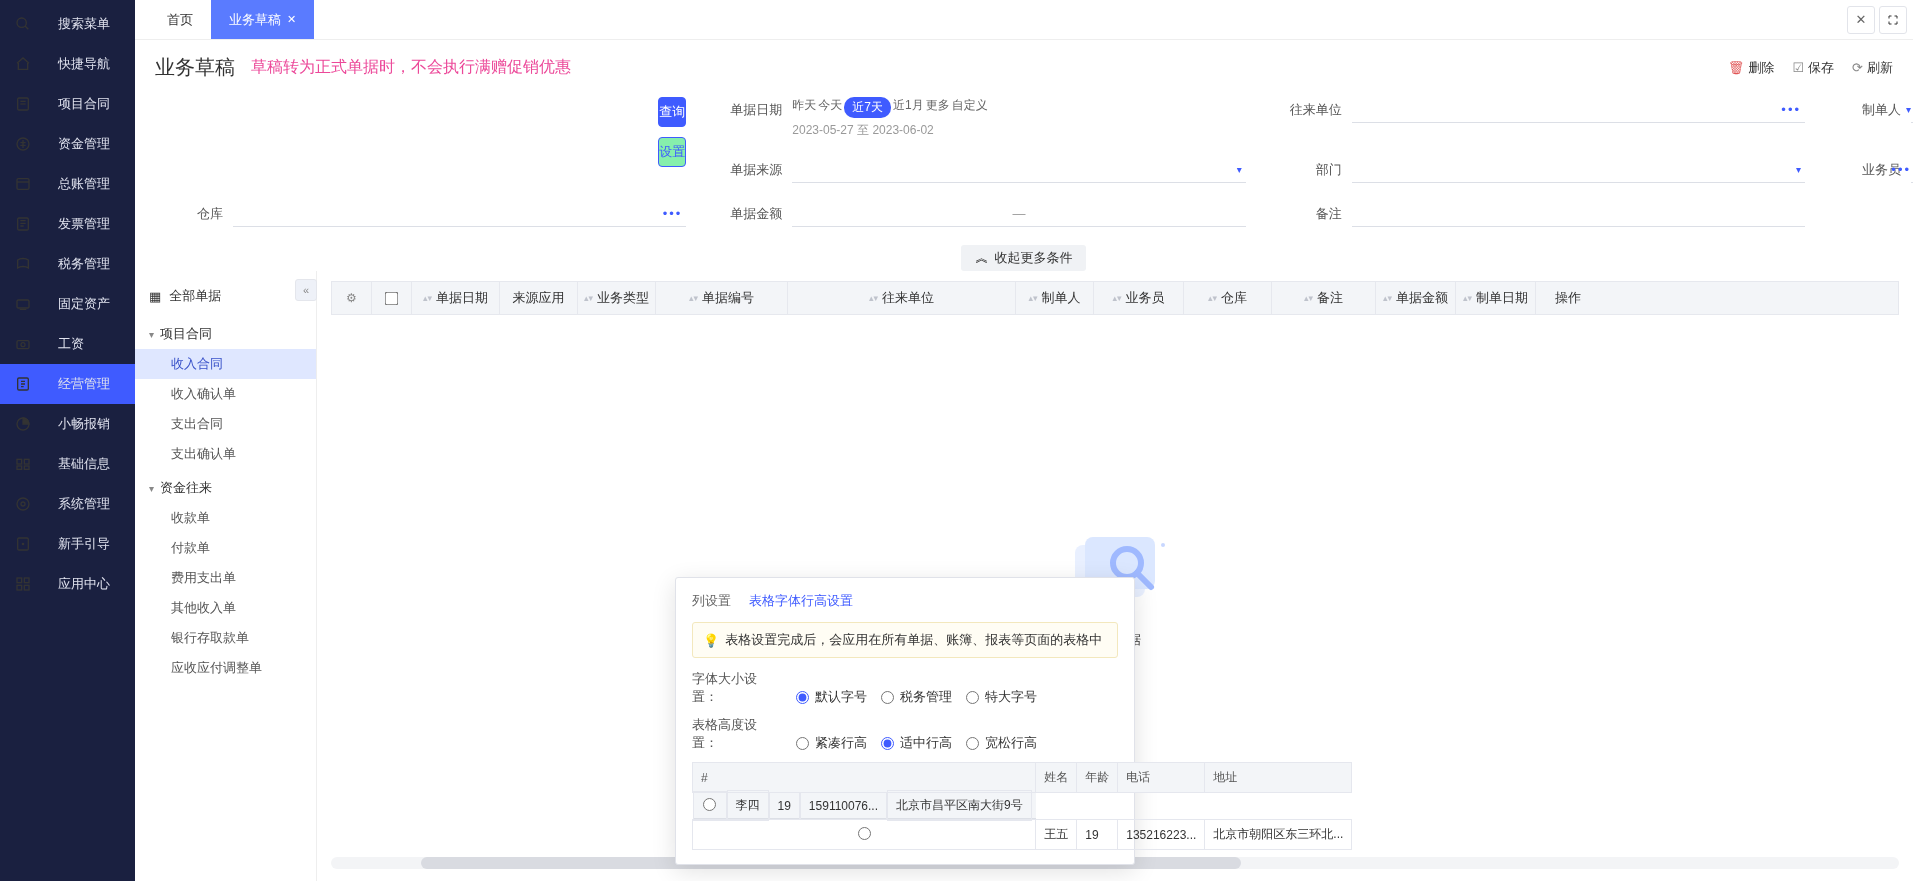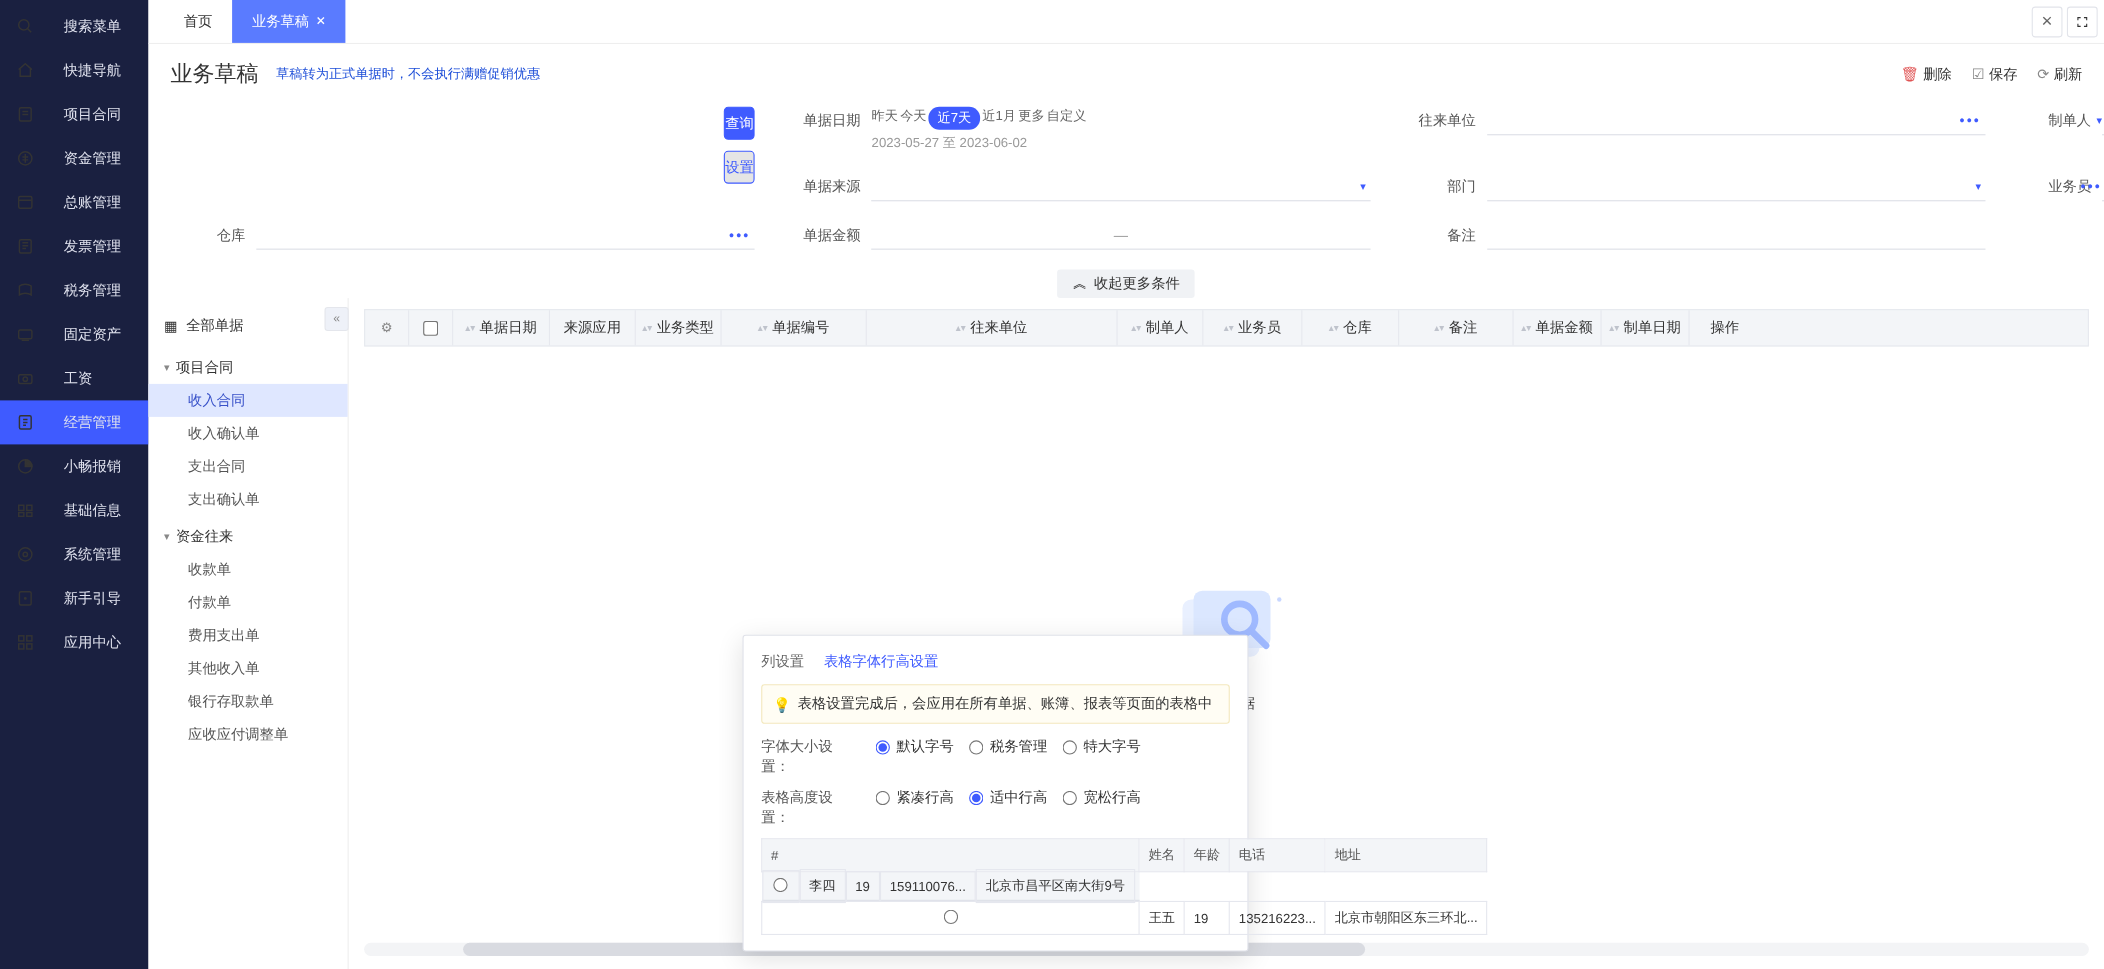--- a/index.html
+++ b/index.html
@@ -12,41 +12,41 @@
 .main{flex:1;display:flex;flex-direction:column;background:#fff;min-width:0}
 .tabs{height:40px;display:flex;align-items:stretch;border-bottom:1px solid #eee;padding-left:14px;position:relative}
 .tab{padding:0 18px;display:flex;align-items:center;gap:6px;color:#555;cursor:pointer}
 .tab.active{background:#5a7bff;color:#fff}
 .tab.active span{color:#fff}
 .tab .close{color:#fff;font-size:11px}
 .tabs-right{margin-left:auto;display:flex;align-items:center;gap:4px;padding-right:6px}
 .ic-btn{width:28px;height:28px;display:flex;align-items:center;justify-content:center;border:1px solid #e2e4ea;border-radius:3px;cursor:pointer;color:#666}
 .titlebar{display:flex;align-items:center;padding:14px 20px 10px 20px;gap:16px}
 .titlebar h2{font-size:20px;font-weight:500}
-.titlebar .hint{color:#1d4ed8;font-size:12px}
+.titlebar .hint{color:#ec4899;font-size:16px}
 .titlebar .actions{margin-left:auto;display:flex;gap:18px}
 .titlebar .actions a{display:flex;align-items:center;gap:4px;color:#666;cursor:pointer}
 .titlebar .actions a .ic{color:#888}
 .titlebar .actions a.danger .ic,.titlebar .actions a.danger{color:#e05555}
 .filters{padding:6px 20px 0 20px;display:grid;grid-template-columns:1fr 1fr 1fr 60px;row-gap:18px;column-gap:28px;position:relative}
 .f-row{display:flex;align-items:flex-start}
 .f-label{width:78px;text-align:right;color:#555;padding-right:10px;padding-top:4px;flex:0 0 78px}
 .f-ctrl{flex:1;min-width:0}
 .date-chips{display:flex;gap:2px;flex-wrap:wrap;align-items:flex-start}
 .chip{color:#666;cursor:pointer;font-size:12px}
 .chip.active{background:#3f5bff;color:#fff;padding:2px 8px;border-radius:10px}
 .date-under{color:#999;font-size:12px;margin-top:4px}
 .sel{border:none;border-bottom:1px solid #dcdfe6;width:100%;height:26px;display:flex;align-items:center;justify-content:flex-end;color:#c0c4cc;cursor:pointer;padding-right:4px}
 .sel .caret{color:#3f5bff;font-size:10px}
 .sel .dots{color:#3f5bff;letter-spacing:2px}
 .amount-dash{text-align:center;color:#999;border-bottom:1px solid #dcdfe6;height:26px;display:flex;align-items:center;justify-content:center}
 .side-btns{display:flex;flex-direction:column;gap:10px;align-items:flex-end}
 .btn{border:1px solid #3f5bff;border-radius:4px;padding:5px 0;text-align:center;cursor:pointer}
 .btn.primary{background:#3f5bff;color:#fff}
-.btn.ghost{color:#3f5bff;background:#e5e5e5}
+.btn.ghost{color:#3f5bff;background:#86efac}
 .collapse-bar{grid-column:1/-1;display:flex;justify-content:center}
 .collapse-pill{background:#f0f2f5;padding:4px 14px;border-radius:3px;color:#666;font-size:12px;cursor:pointer;display:flex;align-items:center;gap:6px}
 .content{flex:1;display:flex;min-height:0}
 .leftpanel{width:182px;border-right:1px solid #eee;padding:12px 0;position:relative}
 .lp-head{display:flex;align-items:center;gap:8px;padding:4px 14px 12px 14px;font-size:14px}
 .lp-collapse{position:absolute;top:8px;right:-1px;width:22px;height:22px;display:flex;align-items:center;justify-content:center;border:1px solid #e4e6ec;border-radius:3px;background:#eef1f8;color:#888;cursor:pointer;font-size:11px}
 .lp-group{padding:2px 0}
 .lp-group-title{display:flex;align-items:center;gap:6px;padding:6px 14px;color:#333;cursor:pointer}
 .lp-group-title .caret{font-size:10px;color:#888}
 .lp-item{padding:6px 14px 6px 36px;color:#555;cursor:pointer}
@@ -74,21 +74,21 @@
 .w-op{flex:0 0 64px}
 .empty{flex:1;display:flex;flex-direction:column;align-items:center;justify-content:center;gap:14px;color:#999}
 .hscroll{height:12px;margin:6px 0 12px 0;background:#f3f4f6;border-radius:6px;position:relative}
 .hscroll .thumb{position:absolute;left:90px;top:0;height:12px;width:820px;background:#d9dbe1;border-radius:6px}
 
 .modal{position:absolute;left:358px;top:306px;width:460px;background:#fff;border:1px solid #e0e2e9;box-shadow:0 6px 24px rgba(0,0,0,.12);border-radius:3px;padding:14px 16px 14px 16px}
 .modal .m-tabs{display:flex;gap:18px;font-size:13px;margin-bottom:12px}
 .modal .m-tab{color:#666;cursor:pointer}
 .modal .m-tab.active{color:#3f5bff}
 .m-tip{background:#fffdf4;border:1px solid #f3e8bd;padding:8px 10px;border-radius:3px;color:#7a6a2e;font-size:12px;display:flex;gap:6px;align-items:center;margin-bottom:12px}
-.m-row{display:flex;align-items:flex-start;gap:14px;margin-bottom:10px}
+.m-row{display:flex;align-items:flex-end;gap:14px;margin-bottom:10px}
 .m-row .lbl{color:#555;width:90px;flex:0 0 90px}
 .m-radio{display:flex;align-items:center;gap:6px;color:#555;cursor:pointer}
 .m-radio input{accent-color:#3f5bff}
 .m-table{width:100%;border-collapse:collapse}
 .m-table th,.m-table td{border:1px solid #e5e7ee;padding:6px 8px;font-size:12px;text-align:left;white-space:nowrap;overflow:hidden;text-overflow:ellipsis}
 .m-table th{background:#f3f5f8;color:#555;font-weight:500}
 .m-table td.radio{width:34px;text-align:center}
 .m-table tr.sel{background:#f3f5f8}
 svg{display:block}
 </style>

